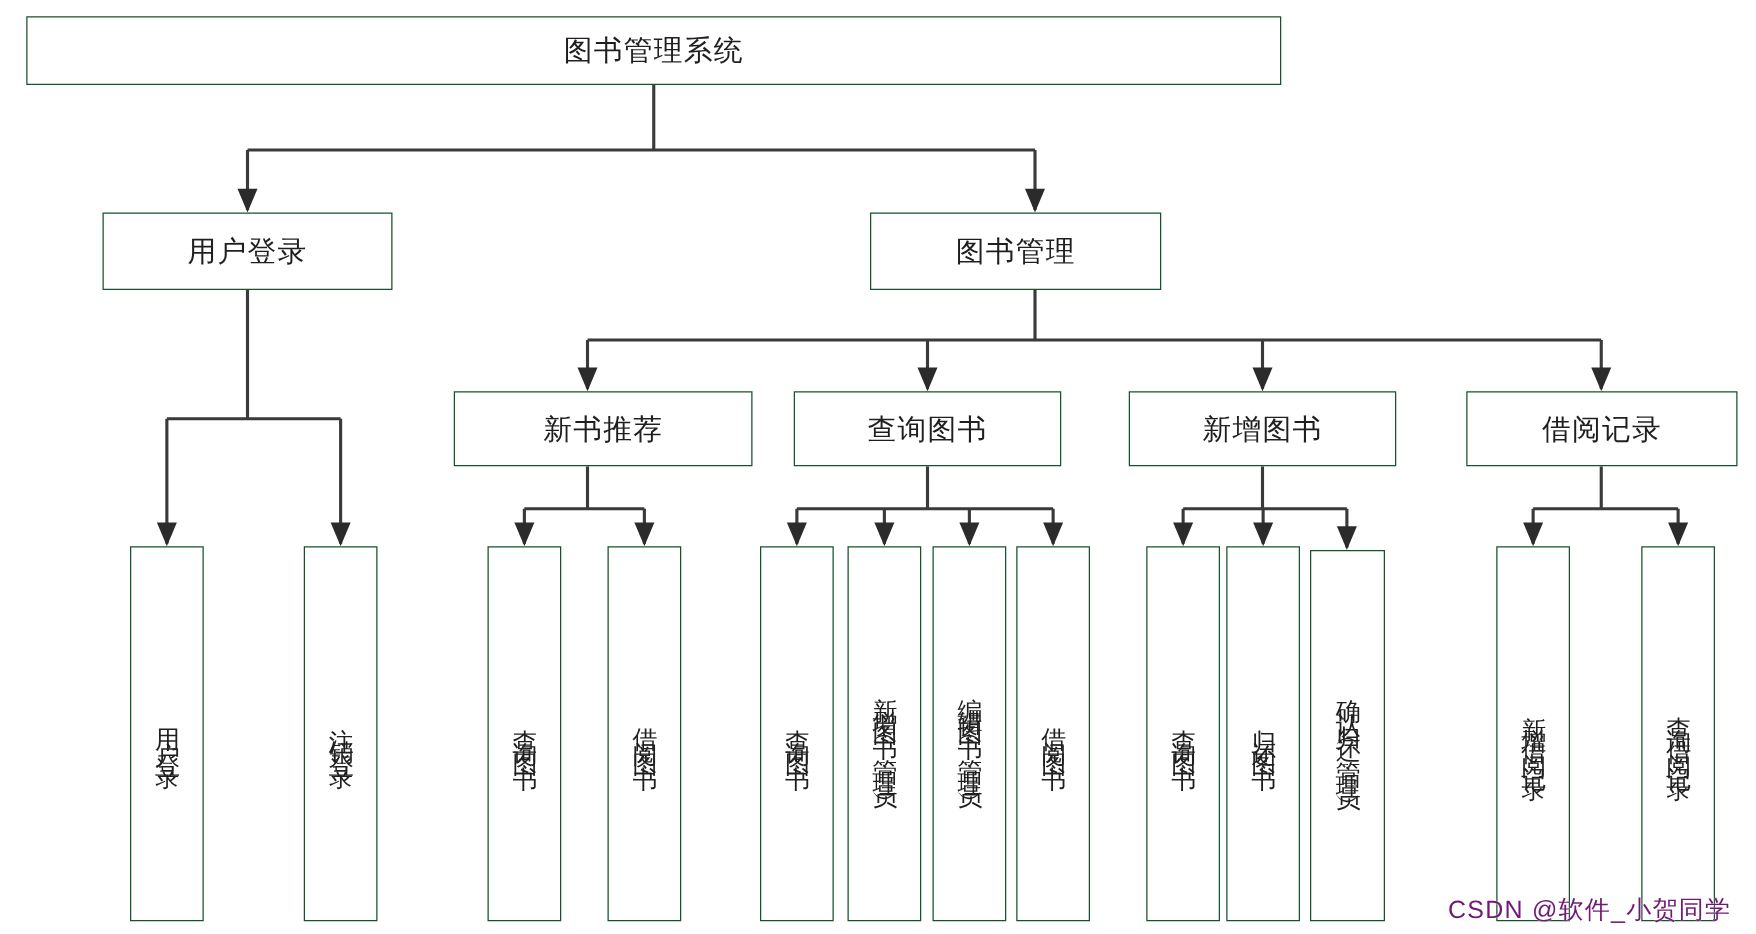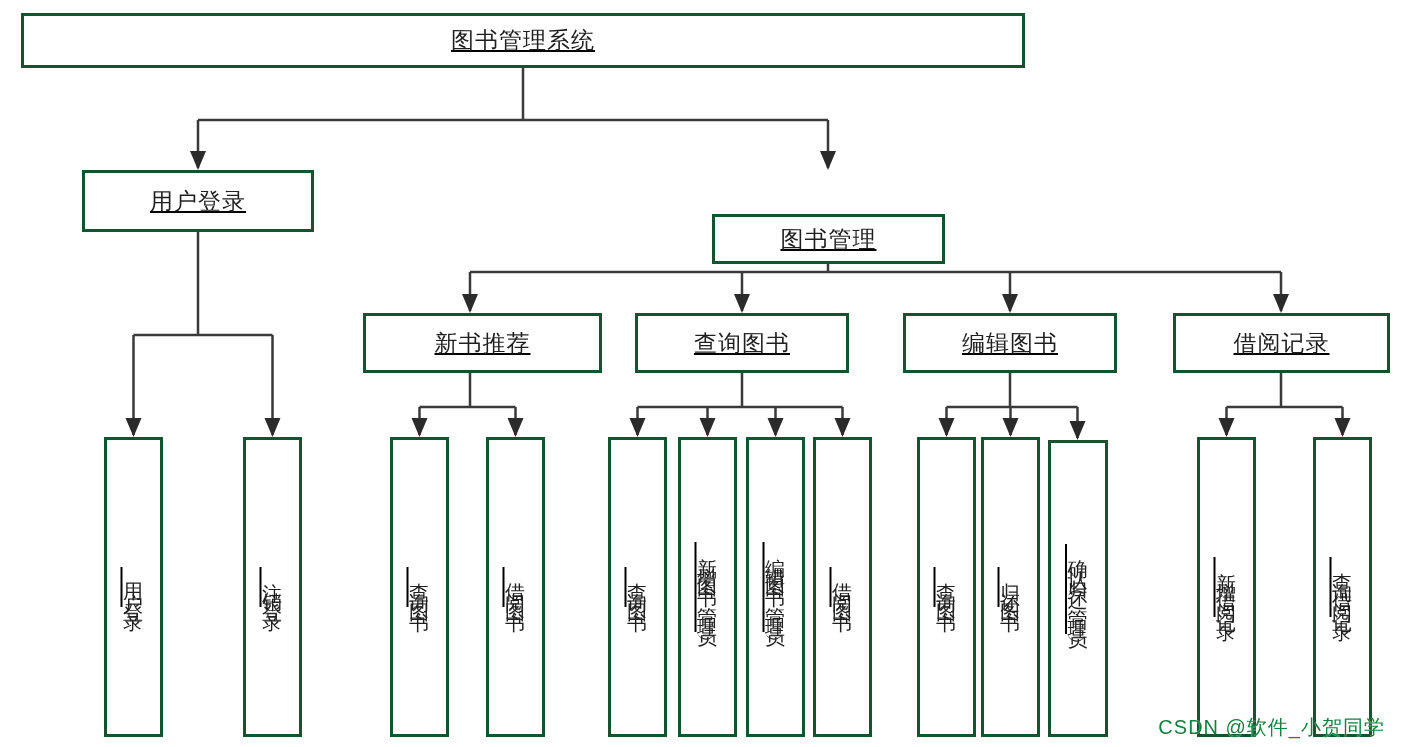--- a/index.html
+++ b/index.html
@@ -17,47 +17,46 @@
   }
   #wires {
     position: absolute;
     left: 0; top: 0;
     width: 1405px;
     height: 747px;
   }
   .node {
     position: absolute;
     box-sizing: border-box;
-    border: 3px solid #14532d;
+    border: 1px solid #14532d;
     background: #ffffff;
     display: flex;
     align-items: center;
     justify-content: center;
-    text-decoration: underline;
   }
   .hlabel {
     font-size: 23px;
     color: #1f1f1f;
     letter-spacing: 1px;
     white-space: nowrap;
   }
   .vlabel {
     writing-mode: vertical-rl;
     text-orientation: mixed;
     font-size: 20px;
     color: #1f1f1f;
     letter-spacing: 10px;
     line-height: 1;
   }
   .watermark {
     position: absolute;
     right: 20px;
     bottom: 6px;
     font-size: 20px;
-    color: #15803d;
+    color: #701a75;
     letter-spacing: 1px;
     white-space: nowrap;
     text-shadow: 0 0 1px #ffffff;
   }
 </style>
 </head>
 <body>
 
 <div id="stage">
 
@@ -94,32 +93,32 @@
     </g>
   </svg>
 
   <div class="node" style="left:21px; top:13px; width:1004px; height:55px;">
     <span class="hlabel">图书管理系统</span>
   </div>
 
   <div class="node" style="left:82px; top:170px; width:232px; height:62px;">
     <span class="hlabel">用户登录</span>
   </div>
-  <div class="node" style="left:712px; top:170px; width:233px; height:50px;margin-top:44px;">
+  <div class="node" style="left:696px; top:170px; width:233px; height:62px;">
     <span class="hlabel">图书管理</span>
   </div>
 
   <div class="node" style="left:363px; top:313px; width:239px; height:60px;">
     <span class="hlabel">新书推荐</span>
   </div>
   <div class="node" style="left:635px; top:313px; width:214px; height:60px;">
     <span class="hlabel">查询图书</span>
   </div>
   <div class="node" style="left:903px; top:313px; width:214px; height:60px;">
-    <span class="hlabel">编辑图书</span>
+    <span class="hlabel">新增图书</span>
   </div>
   <div class="node" style="left:1173px; top:313px; width:217px; height:60px;">
     <span class="hlabel">借阅记录</span>
   </div>
 
   <div class="node" style="left:104px; top:437px; width:59px; height:300px;">
     <span class="vlabel">用户登录</span>
   </div>
   <div class="node" style="left:243px; top:437px; width:59px; height:300px;">
     <span class="vlabel">注销登录</span>

